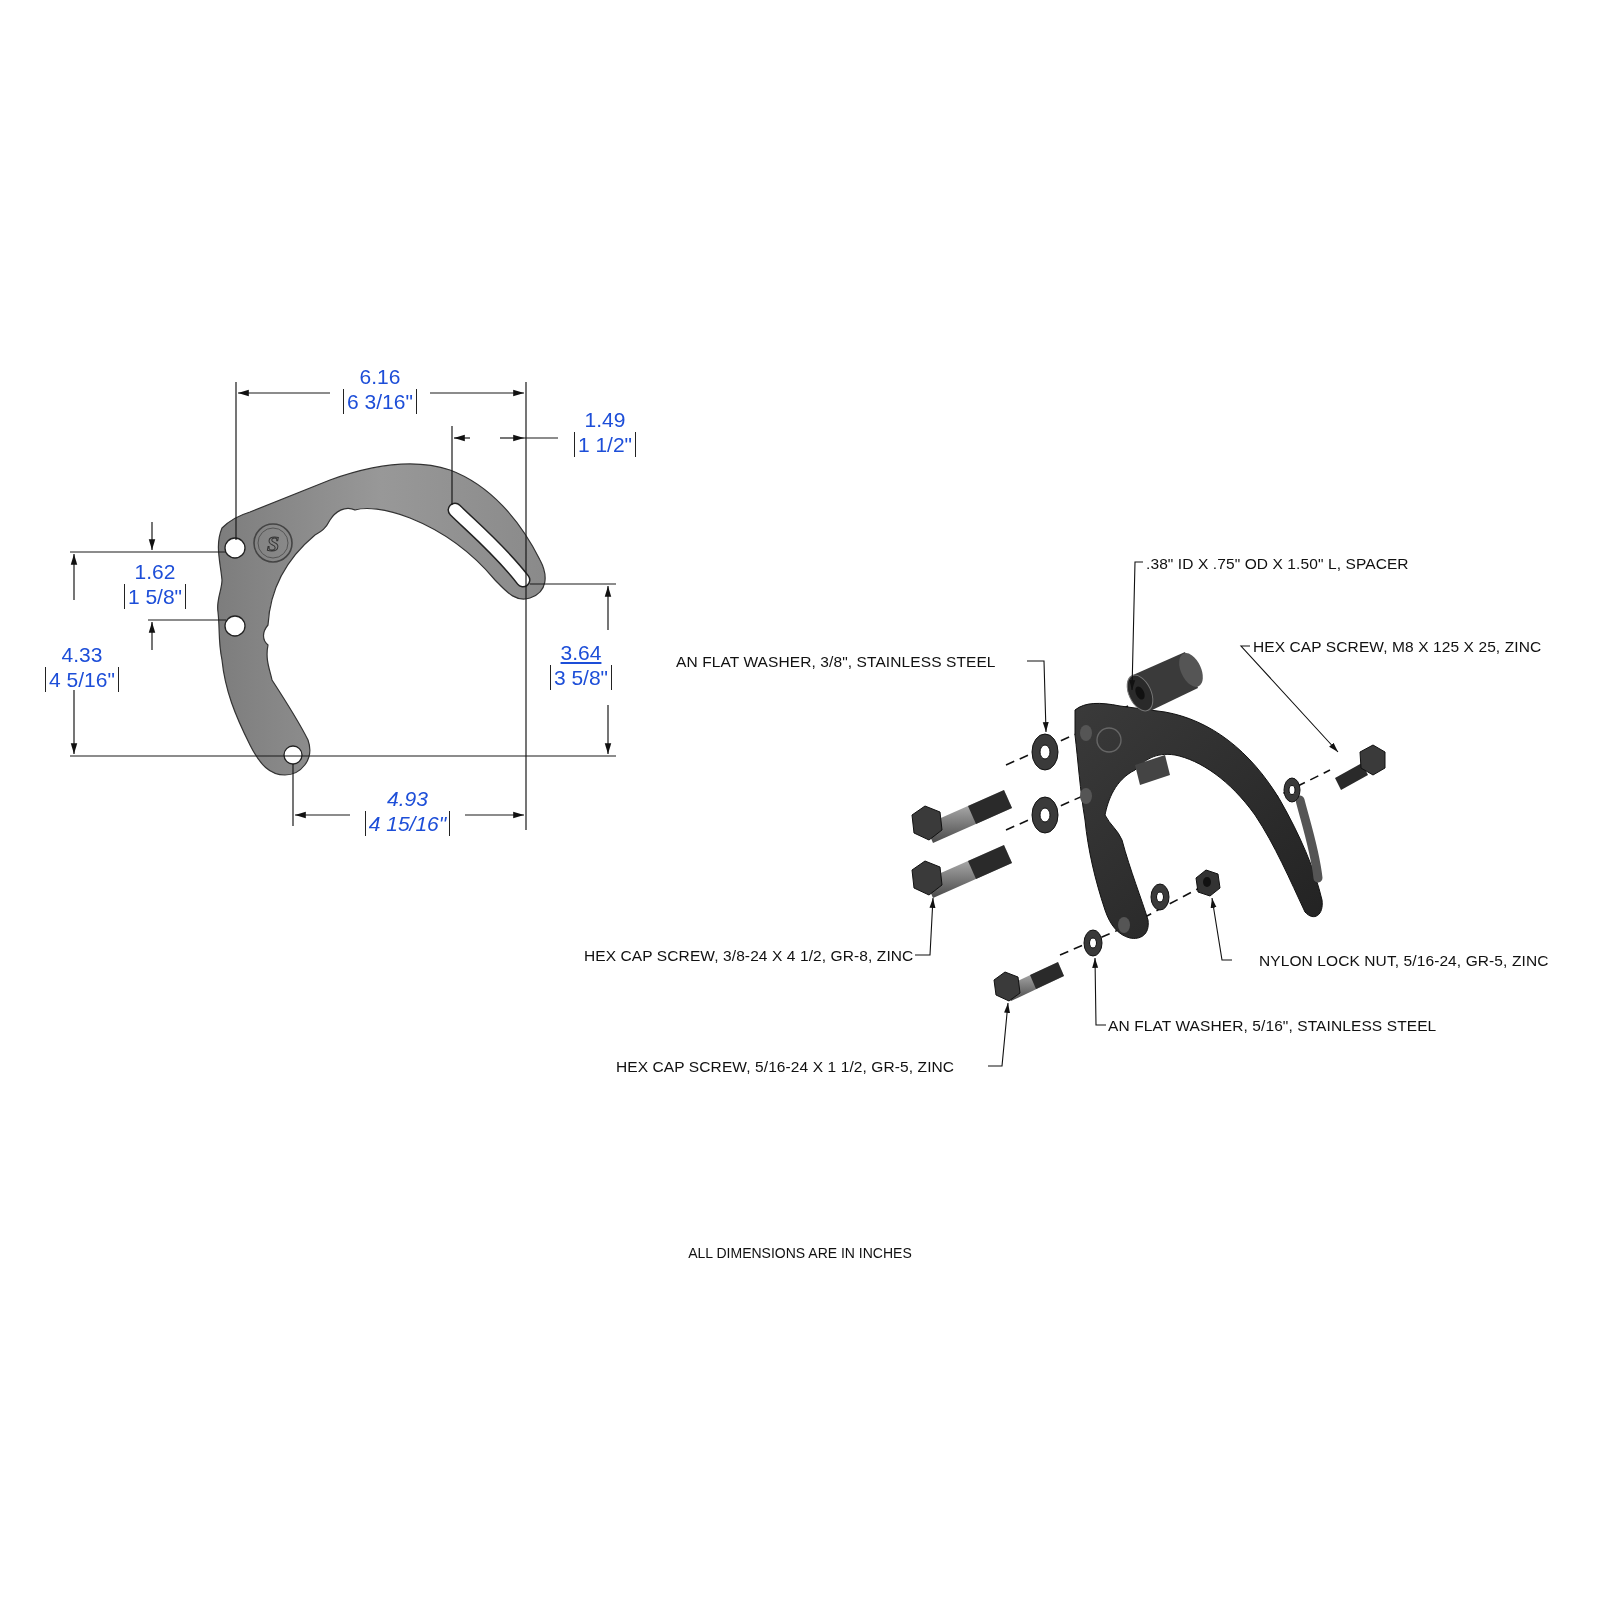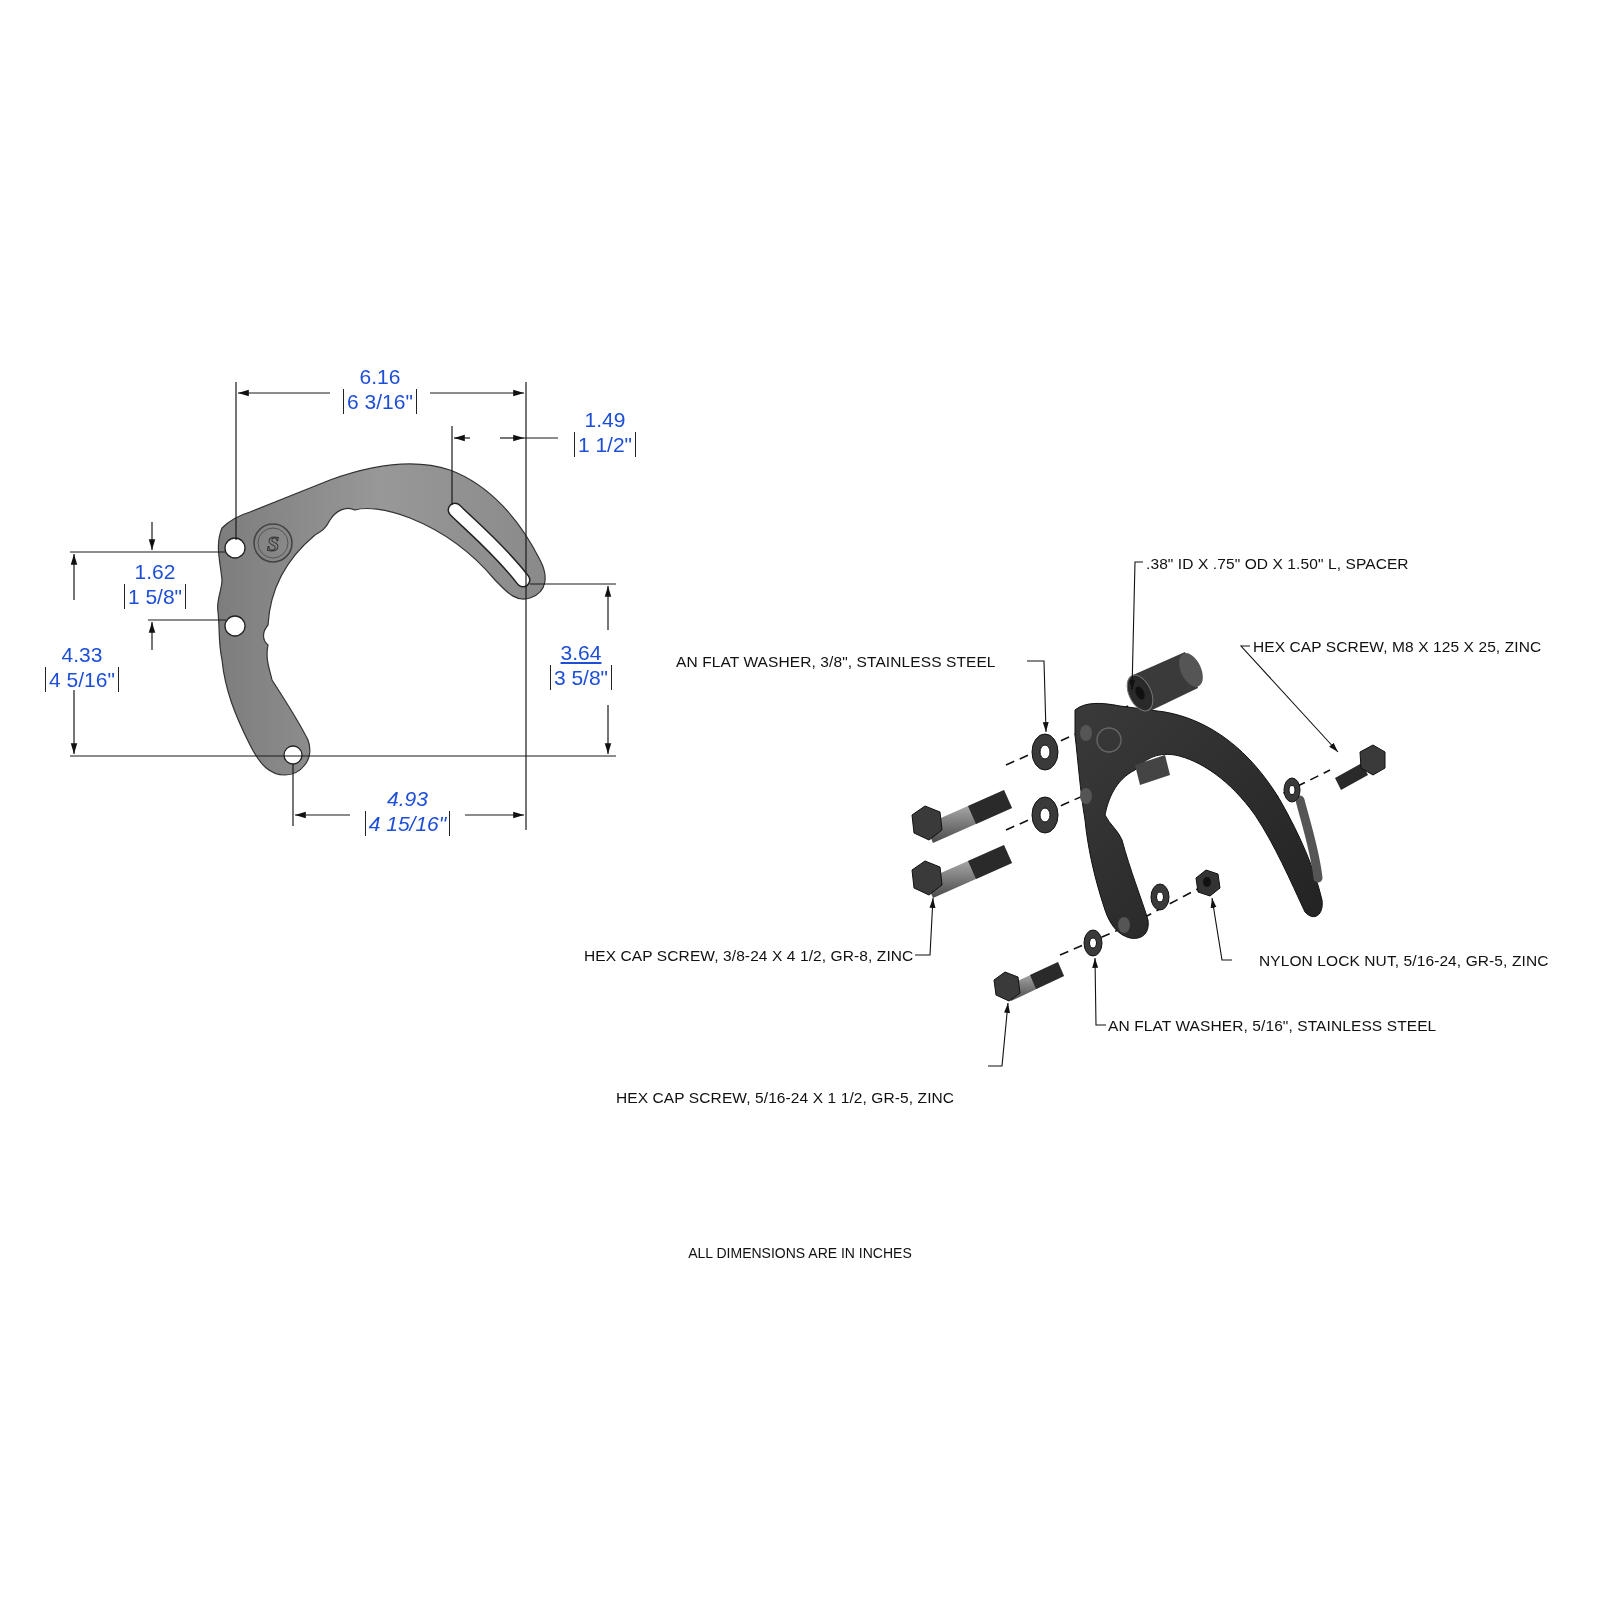--- a/index.html
+++ b/index.html
@@ -222,18 +222,18 @@
     <div>4.93</div>
     <div class="frac">4 15/16"</div>
   </div>
 
   <div class="label" style="left:1146px; top:555px;">.38" ID X .75" OD X 1.50" L, SPACER</div>
   <div class="label" style="left:676px; top:653px;">AN FLAT WASHER, 3/8", STAINLESS STEEL</div>
   <div class="label" style="left:1253px; top:638px;">HEX CAP SCREW, M8 X 125 X 25, ZINC</div>
   <div class="label" style="left:584px; top:947px;">HEX CAP SCREW, 3/8-24 X 4 1/2, GR-8, ZINC</div>
   <div class="label" style="left:1235px; top:952px;margin-left:24px;">NYLON LOCK NUT, 5/16-24, GR-5, ZINC</div>
   <div class="label" style="left:1108px; top:1017px;">AN FLAT WASHER, 5/16", STAINLESS STEEL</div>
-  <div class="label" style="left:616px; top:1058px;margin-top:31px;">HEX CAP SCREW, 5/16-24 X 1 1/2, GR-5, ZINC</div>
+  <div class="label" style="left:616px; top:1058px;">HEX CAP SCREW, 5/16-24 X 1 1/2, GR-5, ZINC</div>
 
   <div class="notes">
     <div>ALL DIMENSIONS ARE IN INCHES</div>
   </div>
 </div>
 
 </body></html>

